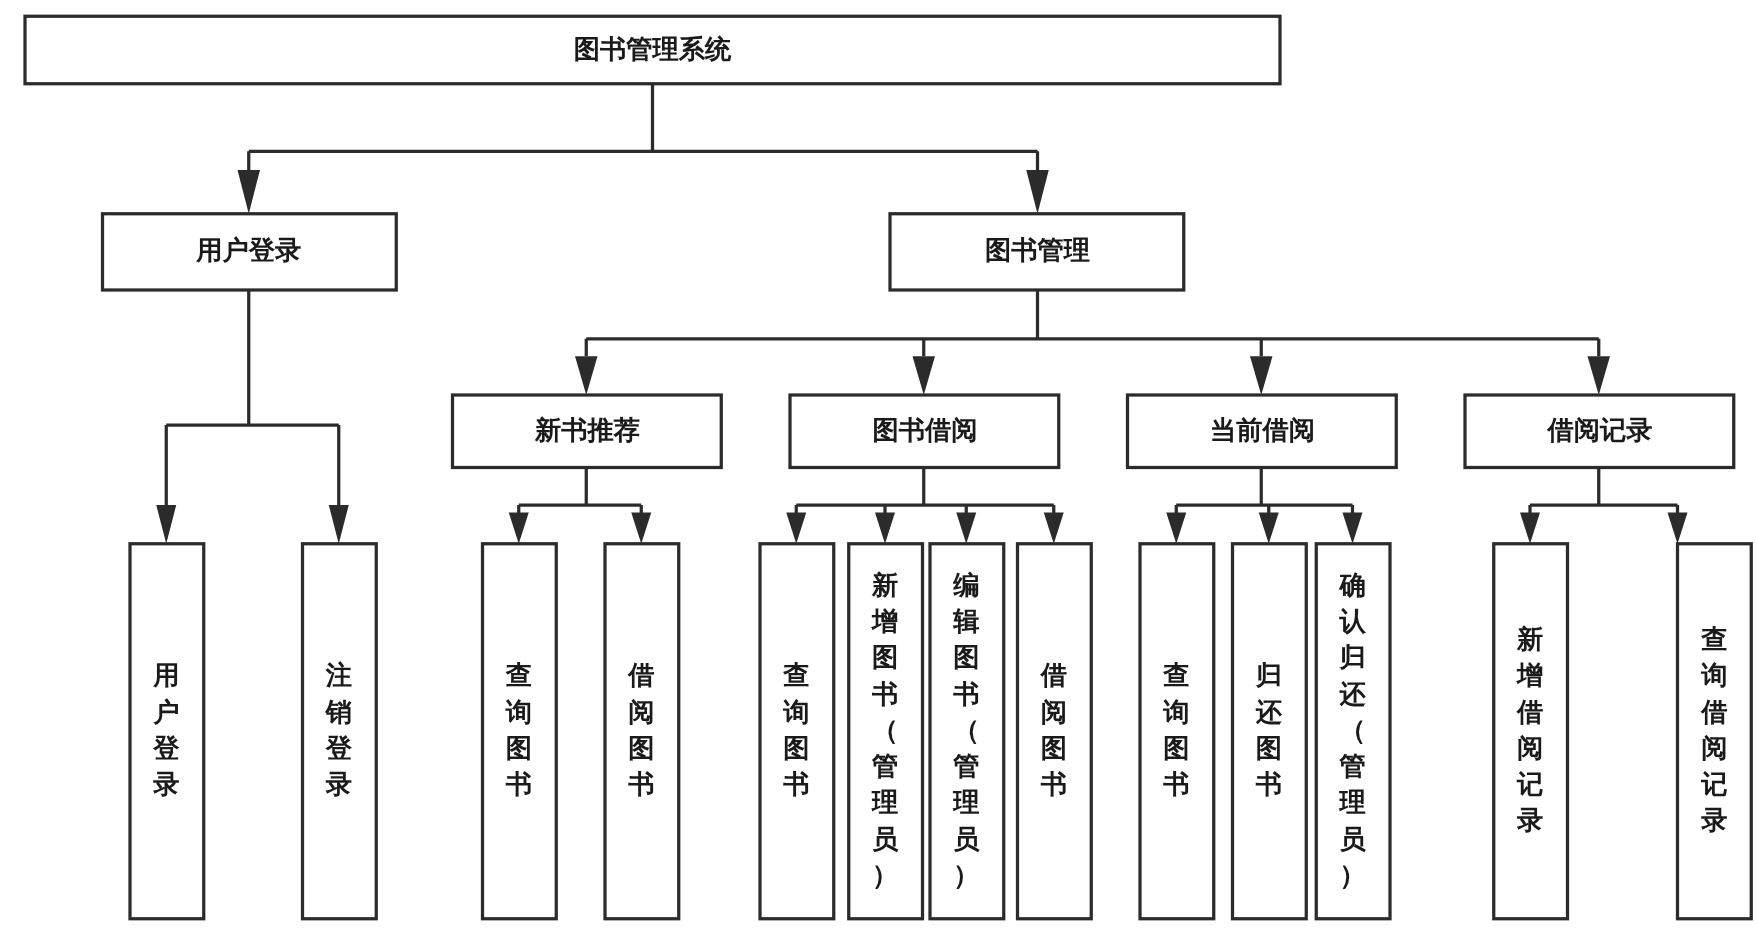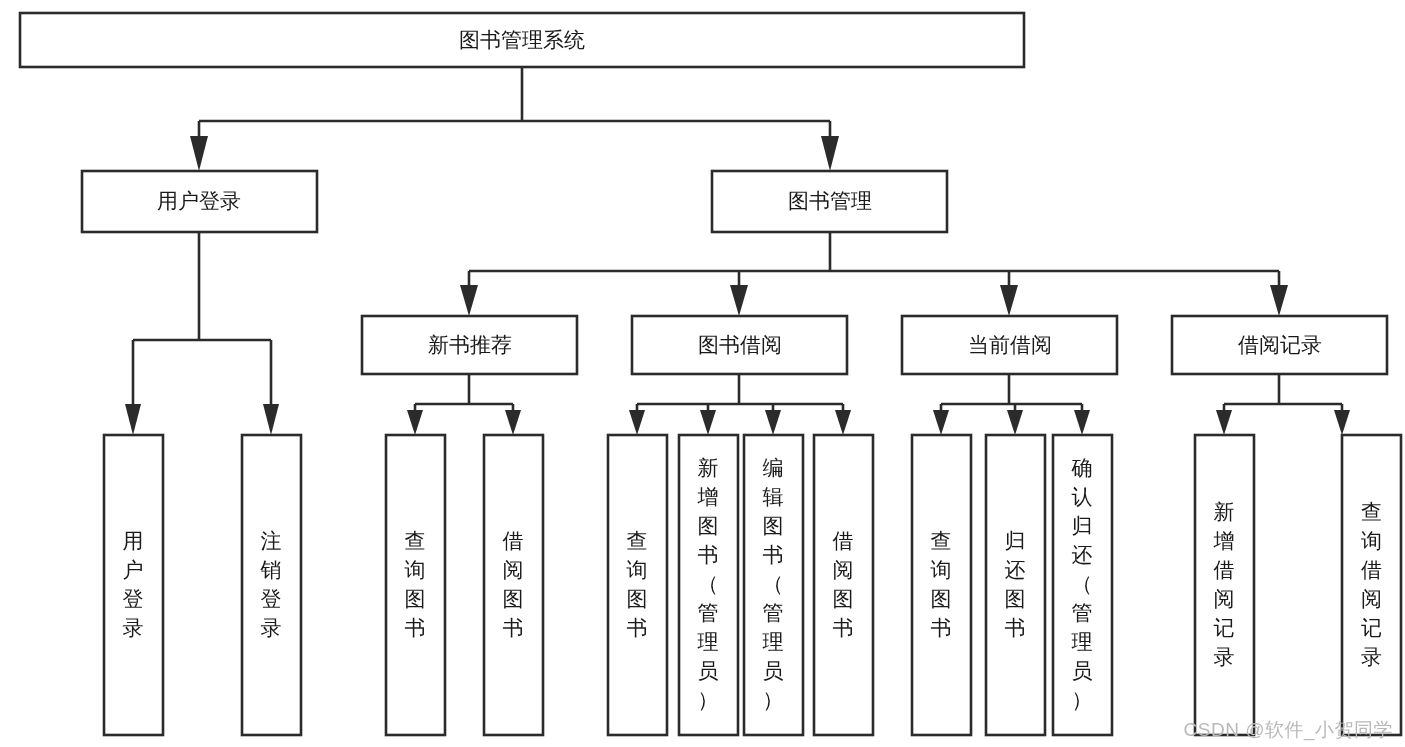--- a/index.html
+++ b/index.html
@@ -9,20 +9,21 @@
   }
   body {
     font-family: "Liberation Sans", "DejaVu Sans", sans-serif;
   }
   #diagram-root {
     position: relative;
     width: 1405px;
     height: 747px;
     background: #ffffff;
     overflow: hidden;
+    font-weight: bold;
   }
   svg#flowchart {
     position: absolute;
     left: 0;
     top: 0;
     width: 1405px;
     height: 747px;
     display: block;
   }
   .node-box {
@@ -234,14 +235,13 @@
       </g>
 
       <g>
         <rect class="node-box" x="1342" y="435" width="59" height="300"></rect>
         <text class="node-label-v" x="1371.5" y="585"><tspan x="1371.5" y="512.5">查</tspan><tspan x="1371.5" y="541.5">询</tspan><tspan x="1371.5" y="570.5">借</tspan><tspan x="1371.5" y="599.5">阅</tspan><tspan x="1371.5" y="628.5">记</tspan><tspan x="1371.5" y="657.5">录</tspan></text>
       </g>
 
     </g>
   </svg>
 
-  <div class="watermark">CSDN @软件_小贺同学</div>
 </div>
 
 </body></html>

